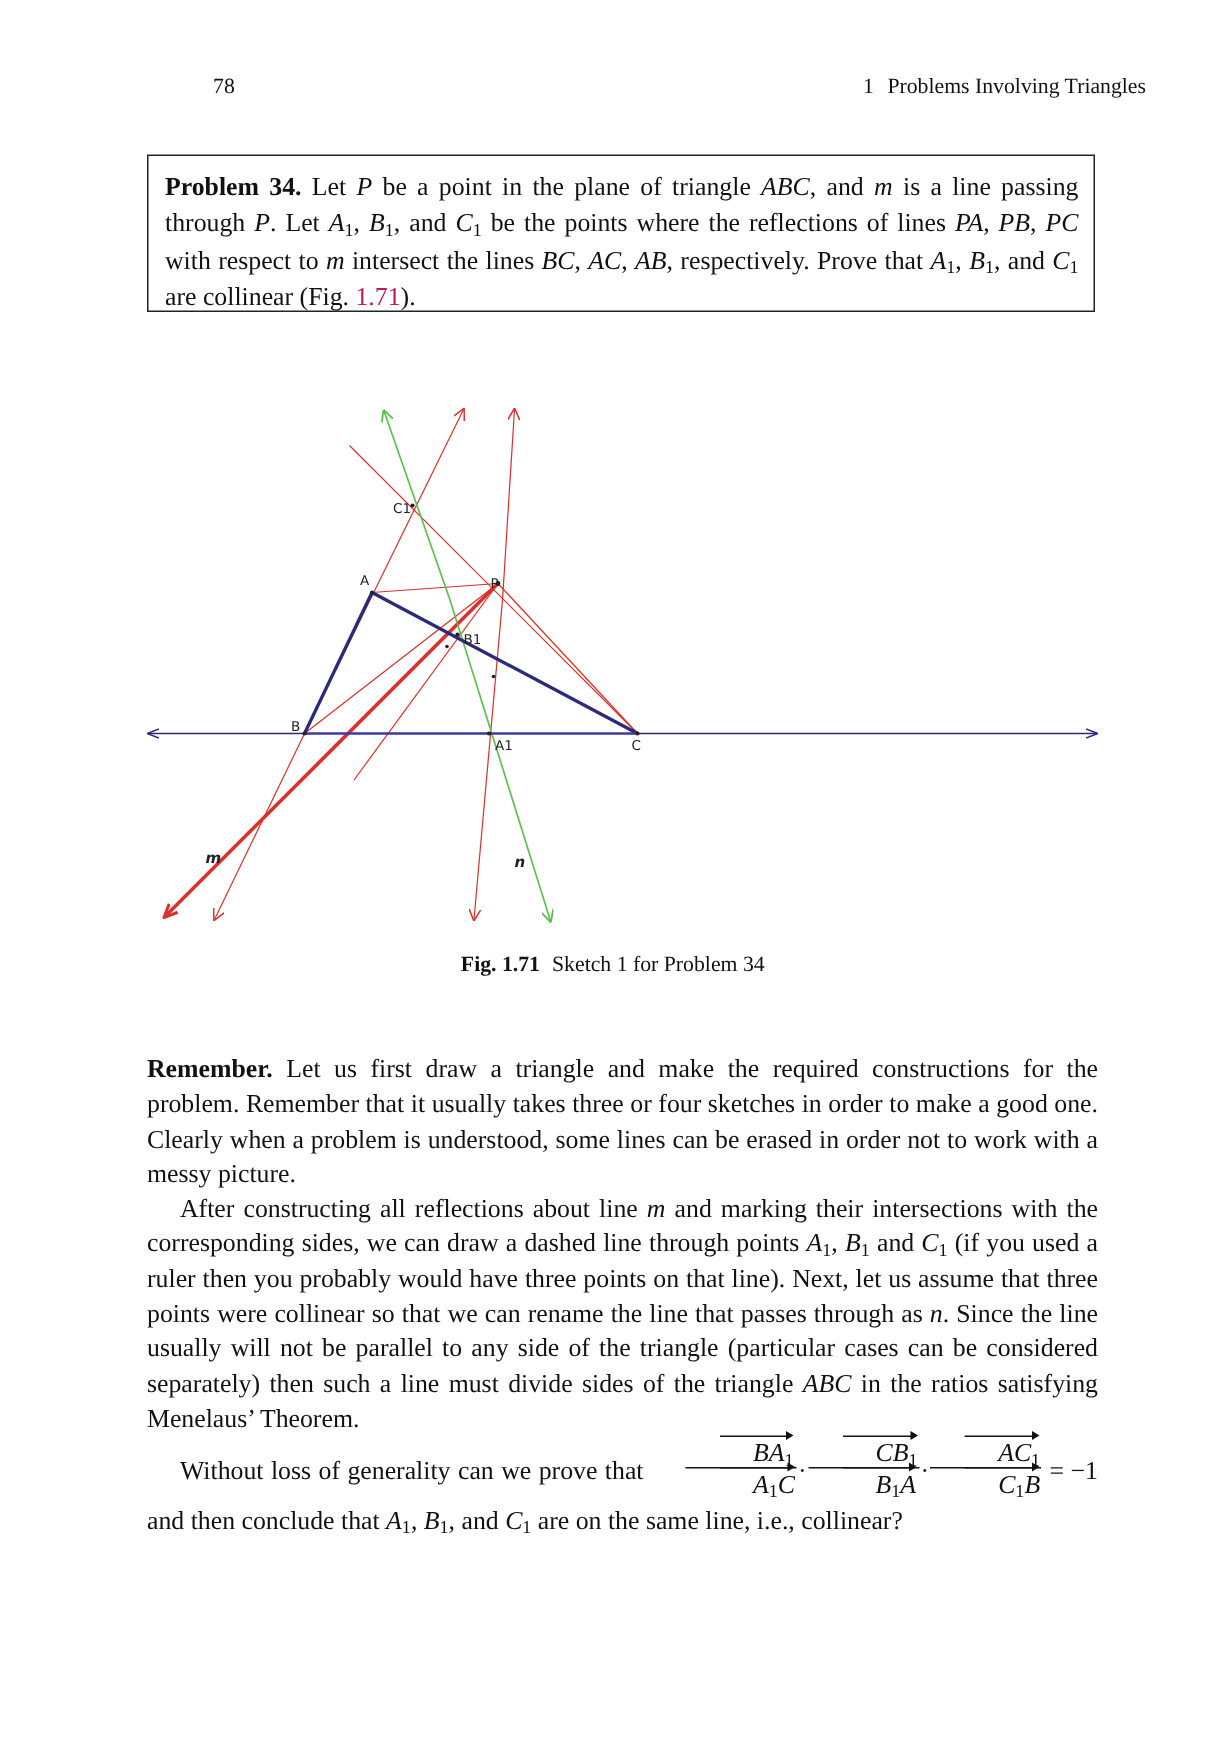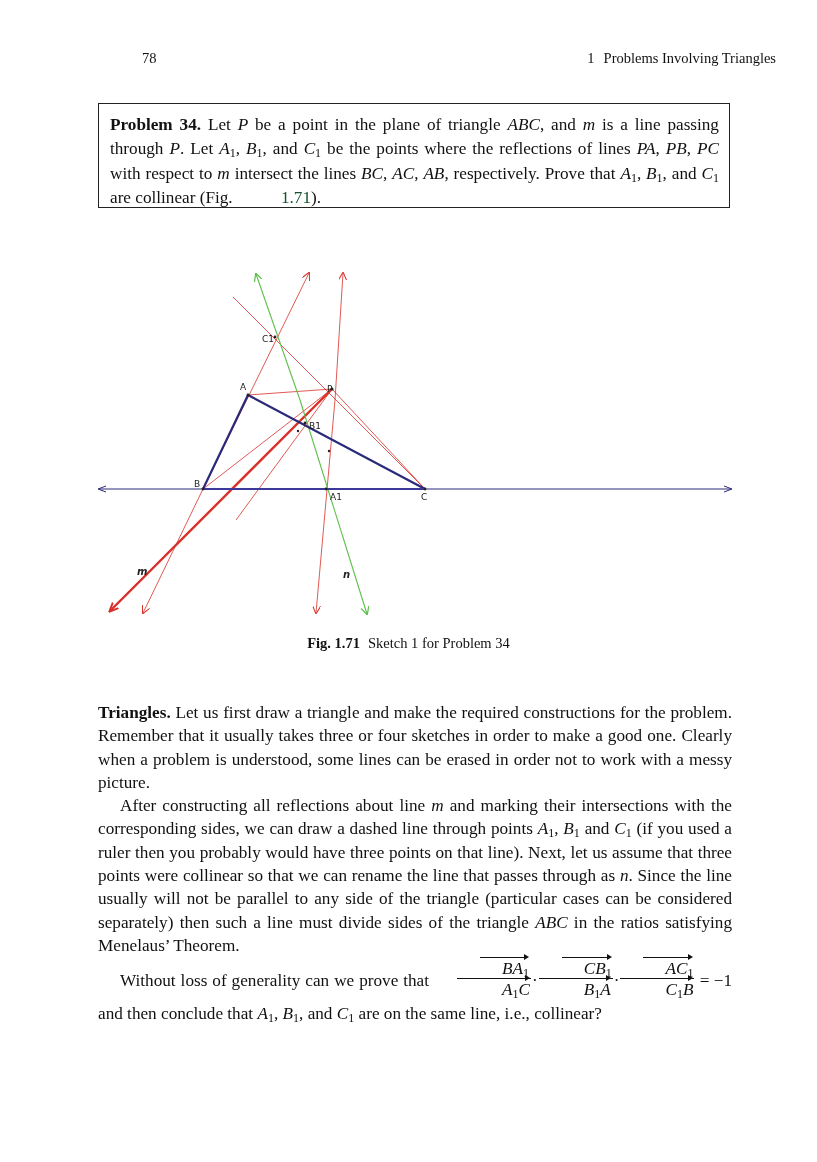--- a/index.html
+++ b/index.html
@@ -1,29 +1,29 @@
 <!DOCTYPE html>
 <html><head>
 <meta charset="utf-8">
 <style>
   html, body { margin:0; padding:0; background:#ffffff; }
   body { width:817px; height:1162px; position:relative; overflow:hidden;
          font-family:"Liberation Serif", "DejaVu Serif", serif; color:#111; }
   .header { position:absolute; top:50px; left:98px; width:634px; height:20px; font-size:14.5px;margin-left:44px; }
   .header .pnum { position:absolute; left:0; top:0; }
-  .header .chap { position:absolute; right:0; top:0;font-family:Liberation Serif, serif; }
+  .header .chap { position:absolute; right:12px; top:0;font-family:Liberation Serif, serif; }
   .header .chap .cn { margin-right:9px; }
   .problem-box { position:absolute; left:98px; top:103px; width:632px; height:105px;
                  border:1.3px solid #222; box-sizing:border-box; padding:9px 10px 0 11px;
                  font-size:17.2px; line-height:24.4px; text-align:justify; }
   .problem-box b { font-weight:bold; }
   .problem-box p { margin:0; }
   i { font-style:italic; }
   sub { font-size:0.7em; vertical-align:-0.25em; line-height:0; }
-  .link { color:#14532d;margin-left:44px; }
+  .link { color:#be185d; }
   .figure { position:absolute; left:0; top:255px; width:817px; height:370px; }
   .figure svg { position:absolute; left:0; top:0; }
   .caption { position:absolute; top:635px; left:0; width:817px; text-align:center; font-size:14.5px; }
   .caption b { margin-right:8px;text-align:right; }
   .solution { position:absolute; top:701px; left:98px; width:634px; font-size:17.2px;
               line-height:23.3px; text-align:justify; }
   .solution p { margin:0; }
   .solution .indent { text-indent:22px; }
   .frac { display:inline-block; vertical-align:middle; text-align:left; margin:0 1px; line-height:1; position:relative; top:-3px; }
   .frac .num, .frac .den { display:block; padding:0 1px; }
@@ -123,16 +123,16 @@
       <text x="262" y="342">C1</text>
       <text x="137" y="575" font-style="italic" font-weight="bold" font-size="10">m</text>
       <text x="343" y="578" font-style="italic" font-weight="bold" font-size="10">n</text>
     </g>
   </svg>
 </div>
 
 <div class="caption"><b>Fig. 1.71</b><span>Sketch 1 for Problem 34</span></div>
 
 <div class="solution">
-  <p><b>Triangles.</b><span> Let us first draw a triangle and make the required constructions for the problem. Remember that it usually takes three or four sketches in order to make a good one. Clearly when a problem is understood, some lines can be erased in order not to work with a messy picture.</span></p>
+  <p><b>Remember.</b><span> Let us first draw a triangle and make the required constructions for the problem. Remember that it usually takes three or four sketches in order to make a good one. Clearly when a problem is understood, some lines can be erased in order not to work with a messy picture.</span></p>
   <p class="indent"><span>After constructing all reflections about line </span><i>m</i><span> and marking their intersections with the corresponding sides, we can draw a dashed line through points </span><i>A</i><sub>1</sub><span>, </span><i>B</i><sub>1</sub><span> and </span><i>C</i><sub>1</sub><span> (if you used a ruler then you probably would have three points on that line). Next, let us assume that three points were collinear so that we can rename the line that passes through as </span><i>n</i><span>. Since the line usually will not be parallel to any side of the triangle (particular cases can be considered separately) then such a line must divide sides of the triangle </span><i>ABC</i><span> in the ratios satisfying Menelaus’ Theorem.</span></p>
   <p class="indent" style="margin-top:6px;"><span>Without loss of generality can we prove that </span><span class="mathline"><span class="frac"><span class="num"><span class="vec"><i>BA</i><sub>1</sub></span></span><span class="den"><span class="vec"><i>A</i><sub>1</sub><i>C</i></span></span></span><span>·</span><span class="frac"><span class="num"><span class="vec"><i>CB</i><sub>1</sub></span></span><span class="den"><span class="vec"><i>B</i><sub>1</sub><i>A</i></span></span></span><span>·</span><span class="frac"><span class="num"><span class="vec"><i>AC</i><sub>1</sub></span></span><span class="den"><span class="vec"><i>C</i><sub>1</sub><i>B</i></span></span></span><span> = −1</span></span><span> and then conclude that </span><i>A</i><sub>1</sub><span>, </span><i>B</i><sub>1</sub><span>, and </span><i>C</i><sub>1</sub><span> are on the same line, i.e., collinear?</span></p>
 </div>
 
 </body></html>

